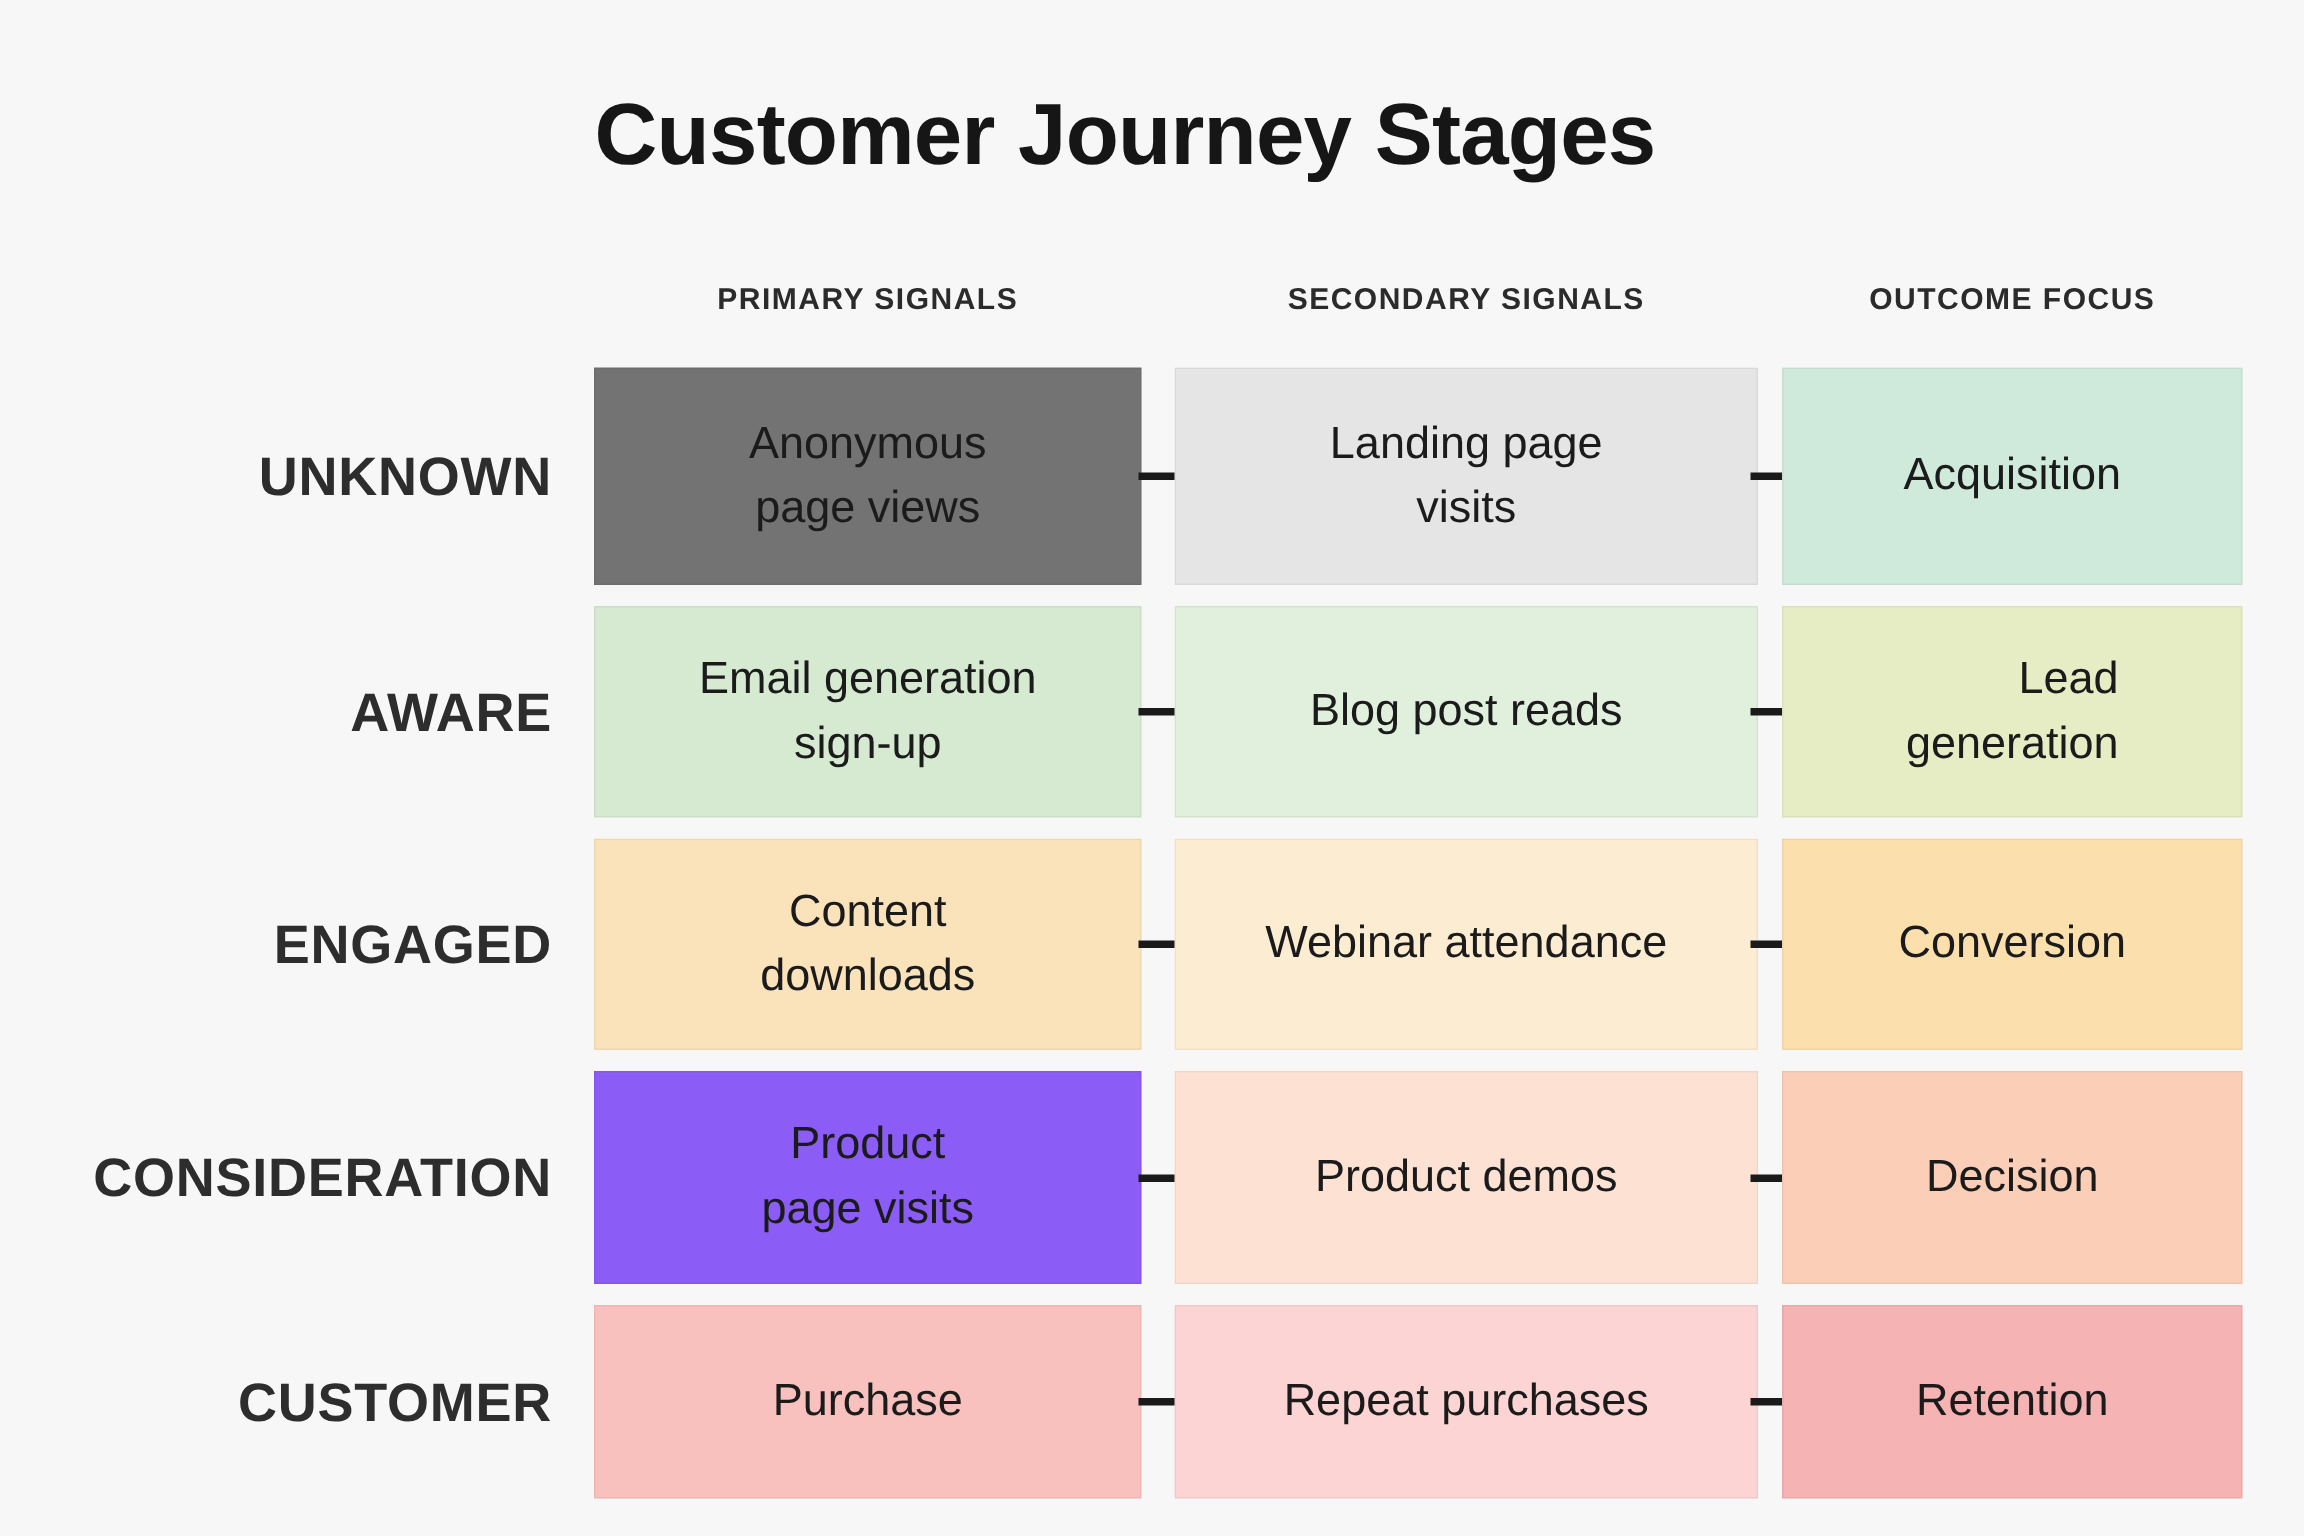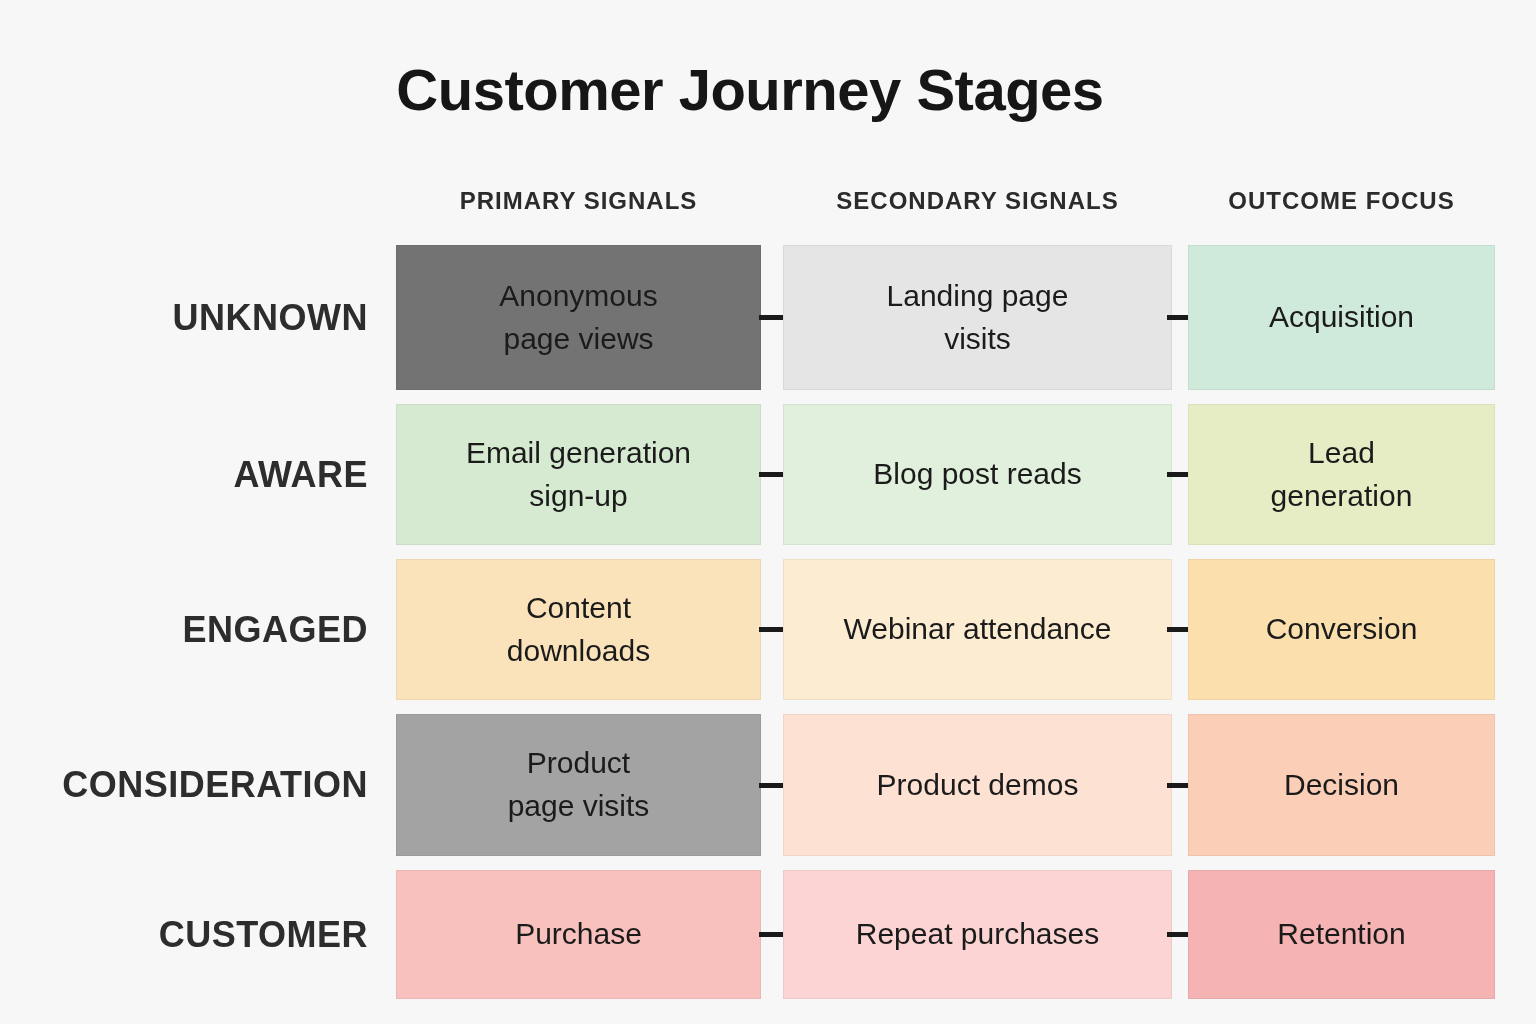--- a/index.html
+++ b/index.html
@@ -31,21 +31,21 @@
     top: 170px;
     display: grid;
     grid-template-columns: 396px 365px 22px 389px 16px 307px;
     grid-template-rows: 61px 145px 141px 141px 142px 129px;
     row-gap: 14px;
   }
   .col-header {
     display: flex;
     align-items: center;
     justify-content: center;
-    font-size: 24px;
+    font-size: 20px;
     font-weight: bold;
     letter-spacing: 1px;
     color: #2b2b2b;
     grid-row: 1;
     white-space: nowrap;
   }
   .stage-label {
     grid-column: 1;
     display: flex;
     align-items: center;
@@ -78,21 +78,21 @@
     width: 26px;
     min-width: 26px;
     height: 5px;
     background: #1a1a1a;
   }
   
   .c1 { grid-column: 2; }
   .g1 { grid-column: 3; }
   .c2 { grid-column: 4; }
   .g2 { grid-column: 5; }
-  .c3 { grid-column: 6; }
+  .c3 { grid-column: 6; text-align: right; }
   .r1 { grid-row: 2; }
   .r2 { grid-row: 3; }
   .r3 { grid-row: 4; }
   .r4 { grid-row: 5; }
   .r5 { grid-row: 6; }
 </style>
 </head>
 <body>
 
 <div class="page" style="background-color: rgb(247, 247, 247);">
@@ -137,21 +137,21 @@
     <div class="dash-wrap g1 r3">
         <div class="dash" style="background-color: rgb(26, 26, 26);"></div>
       </div>
     <div class="cell c2 r3" style="background-color: rgb(252, 236, 210);">Webinar attendance</div>
     <div class="dash-wrap g2 r3">
         <div class="dash" style="background-color: rgb(26, 26, 26);"></div>
       </div>
     <div class="cell c3 r3" style="background-color: rgb(251, 223, 173);">Conversion</div>
 
     <div class="stage-label r4">CONSIDERATION</div>
-    <div class="cell c1 r4" style="background-color: #a3a3a3;">Product
+    <div class="cell c1 r4" style="background-color: #8b5cf6;">Product
 page visits</div>
     <div class="dash-wrap g1 r4">
         <div class="dash" style="background-color: rgb(26, 26, 26);"></div>
       </div>
     <div class="cell c2 r4" style="background-color: rgb(253, 226, 212);">Product demos</div>
     <div class="dash-wrap g2 r4">
         <div class="dash" style="background-color: rgb(26, 26, 26);"></div>
       </div>
     <div class="cell c3 r4" style="background-color: rgb(251, 206, 184);">Decision</div>
 

